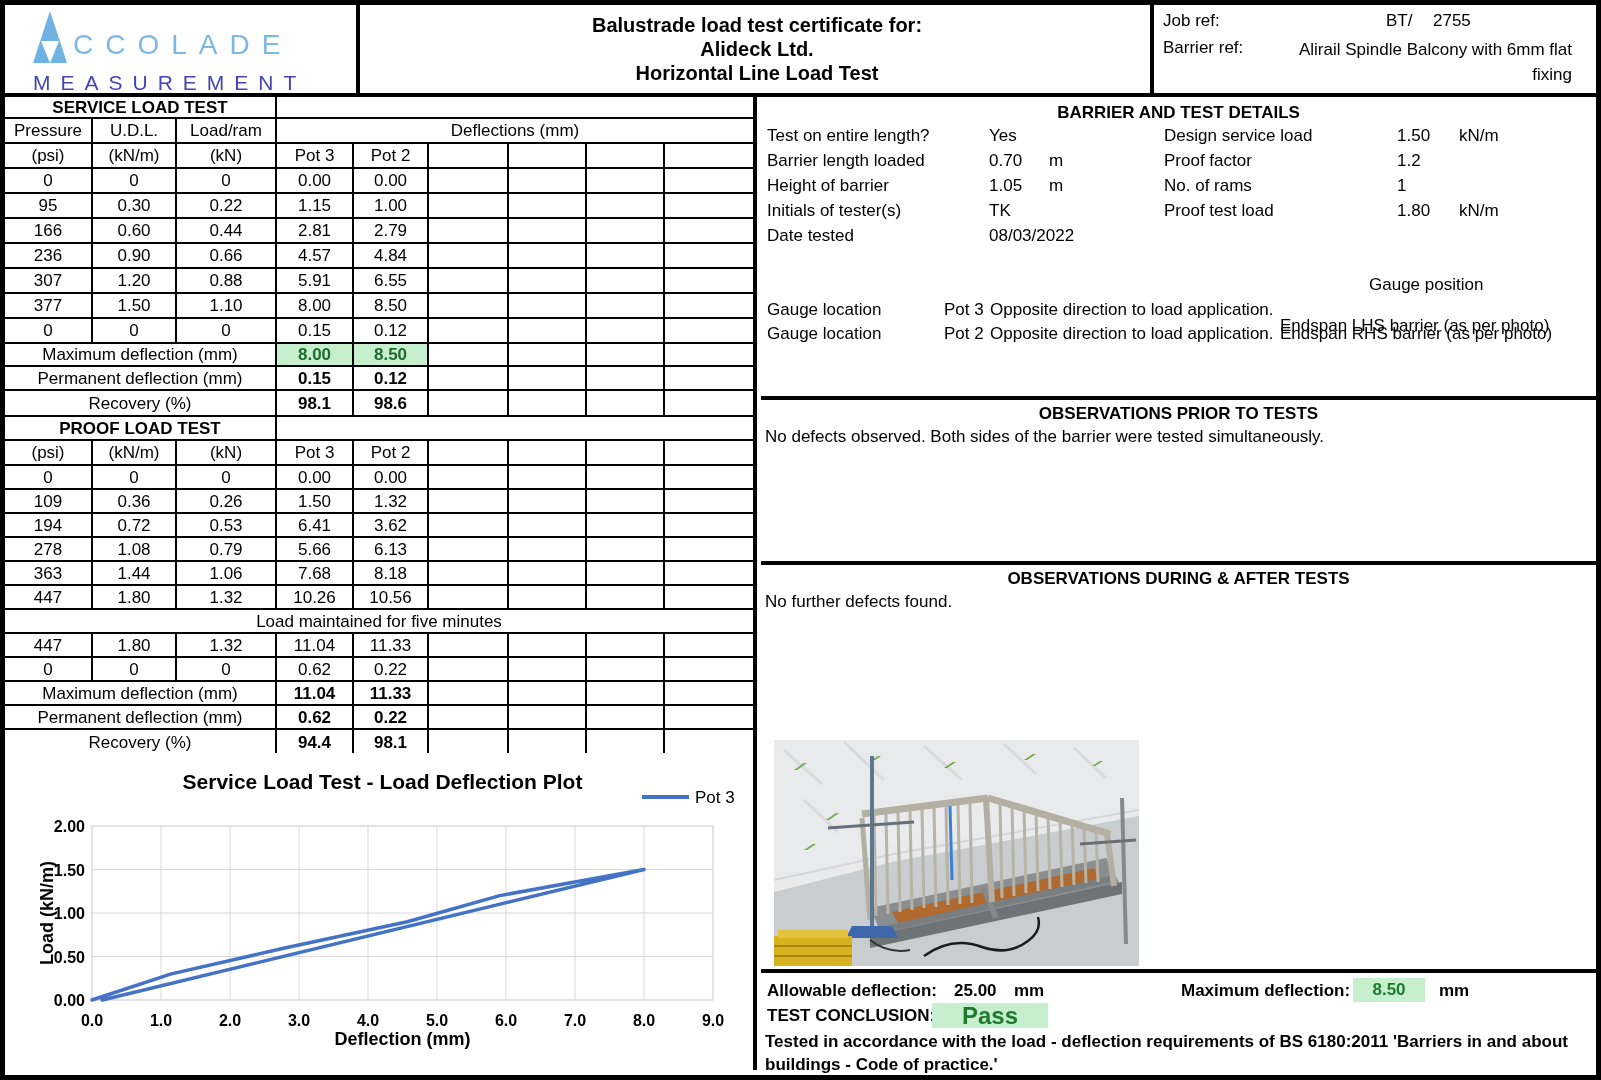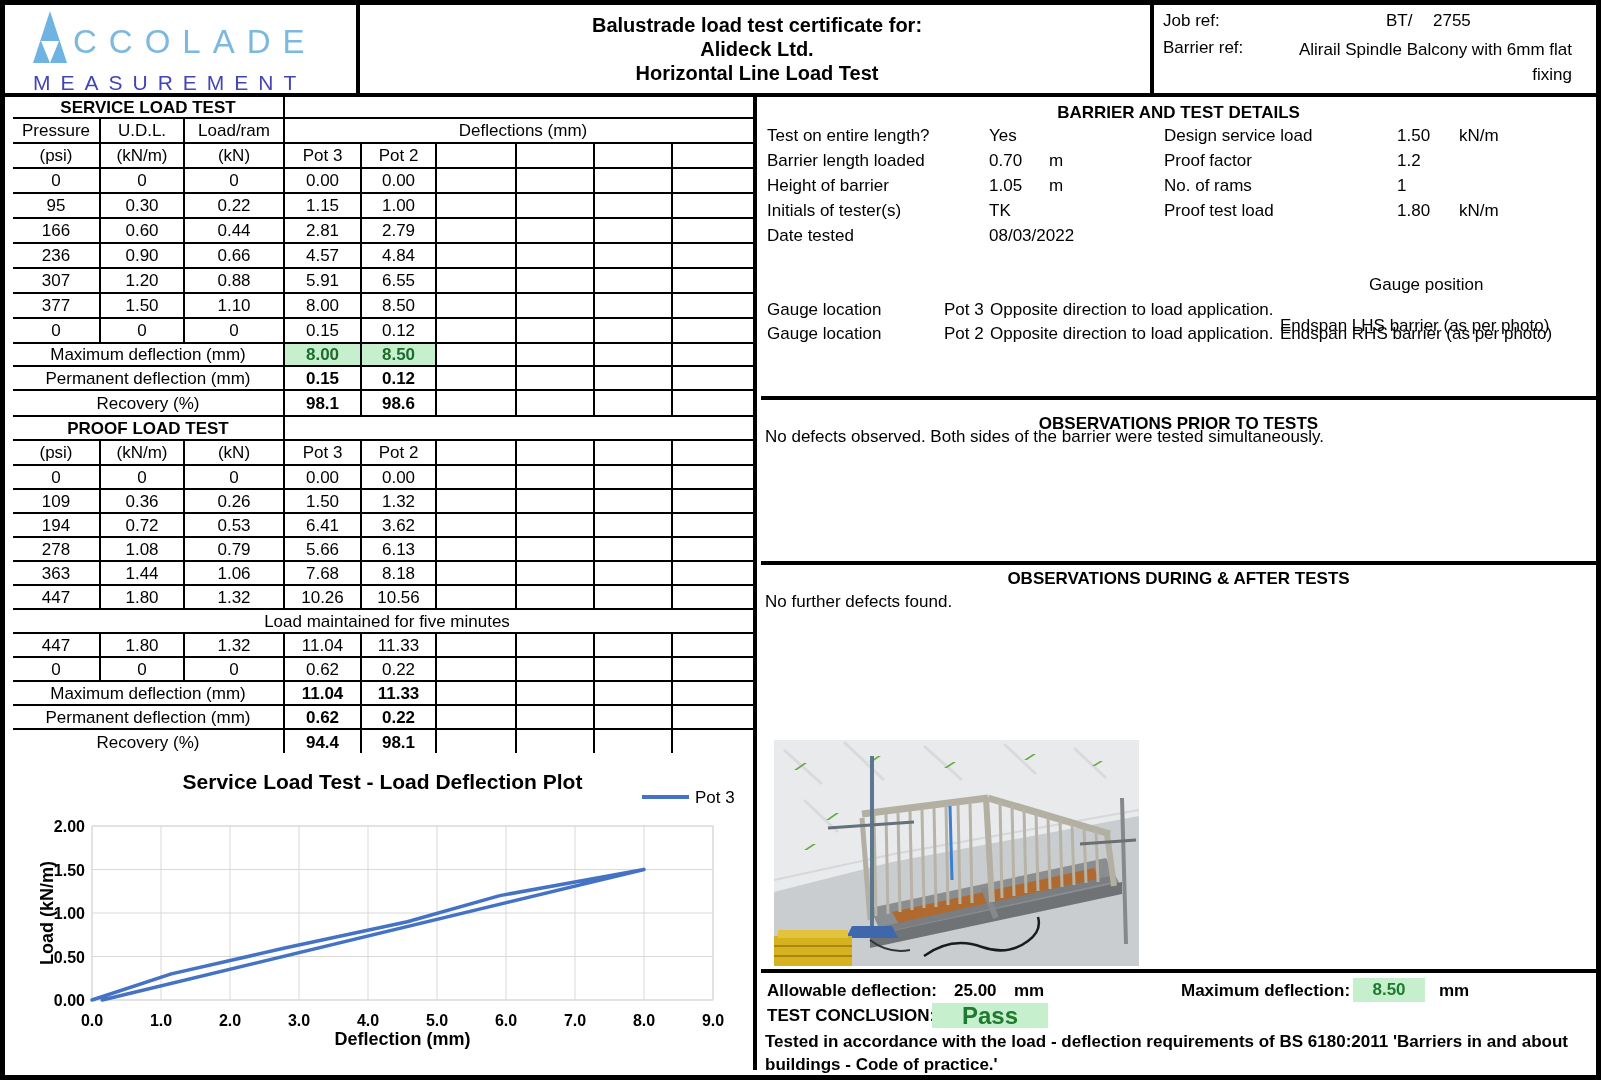--- a/index.html
+++ b/index.html
@@ -11,28 +11,28 @@
   }
   
   #header{position:absolute;left:0;top:0;width:1591px;height:92px;border-bottom:4px solid #000;}
   #logo-box{position:absolute;left:0;top:0;width:355px;height:88px;border-right:4px solid #000;}
   .logo-inner{position:absolute;left:28px;top:6px;width:300px;}
   .logo-row1{display:flex;align-items:flex-end;}
   .logo-tri{width:0;height:0;border-left:17px solid transparent;border-right:17px solid transparent;
     border-bottom:52px solid #6fb3e2;position:relative;margin-right:6px;}
   .logo-tri:after{content:"";position:absolute;left:-9px;top:30px;width:0;height:0;
     border-left:9px solid transparent;border-right:9px solid transparent;border-top:22px solid #fff;}
-  .logo-word1{font-size:33px;letter-spacing:12px;color:#7db8e0;font-weight:400;padding-bottom:2px;}
+  .logo-word1{font-size:28px;letter-spacing:12px;color:#7db8e0;font-weight:400;padding-bottom:2px;}
   .logo-word2{font-size:21px;letter-spacing:10px;color:#4444b4;margin-top:8px;}
   #title-box{position:absolute;left:359px;top:0;width:790px;height:88px;border-right:4px solid #000;
     display:flex;align-items:center;justify-content:center;text-align:center;}
   #title-box .tt{font-size:20px;font-weight:bold;line-height:1.2;}
   #refs-box{position:absolute;left:1153px;top:0;right:0;height:80px;font-size:17px;text-align:right;}
   
-  #left-panel{position:absolute;left:0;top:92px;width:752px;height:973px;border-right:4px solid #000;padding-left:8px;}
+  #left-panel{position:absolute;left:0;top:92px;width:752px;height:973px;border-right:4px solid #000;}
   .trow{display:grid;grid-template-columns:88px 84px 100px 77px 75px 80px 78px 78px 88px;
     border-bottom:2px solid #000;align-items:stretch;}
   .trow:last-child{border-bottom:none;}
   .c{border-right:2px solid #000;display:flex;align-items:center;justify-content:center;
     font-size:17px;line-height:1;overflow:hidden;white-space:nowrap;}
   .c:last-child{border-right:none;}
   .bold{font-weight:bold;}
   .green{background:#c6efce;color:#1e6b2e;font-weight:bold;}
   #service-table{border-bottom:2px solid #000;}
   #proof-table{border-bottom:3px solid #000;}
@@ -429,21 +429,21 @@
       <span class="abs" style="left:229px;top:203px;">Opposite direction to load application.</span>
       <span class="abs" style="left:519px;top:203px;margin-top:16px;">Endspan LHS barrier (as per photo)</span>
 
       <span class="abs" style="left:6px;top:227px;">Gauge location</span>
       <span class="abs" style="left:183px;top:227px;">Pot 2</span>
       <span class="abs" style="left:229px;top:227px;">Opposite direction to load application.</span>
       <span class="abs" style="left:519px;top:227px;">Endspan RHS barrier (as per photo)</span>
     </div>
 
     <div class="rsec" id="sec-prior">
-      <div class="sec-title" style="top:14px;text-align:center;">OBSERVATIONS PRIOR TO TESTS</div>
+      <div class="sec-title" style="top:4px;text-align:center;">OBSERVATIONS PRIOR TO TESTS</div>
       <span class="abs" style="left:4px;top:27px;">No defects observed. Both sides of the barrier were tested simultaneously.</span>
     </div>
 
     <div class="rsec" id="sec-during">
       <div class="sec-title" style="top:4px;">OBSERVATIONS DURING &amp; AFTER TESTS</div>
       <span class="abs" style="left:4px;top:27px;">No further defects found.</span>
 
       <svg id="photo" viewBox="0 0 365 226">
         <rect x="0" y="0" width="365" height="226" fill="#e9eaec"></rect>
         <polygon points="0,152 118,122 365,76 365,226 0,226" fill="#c9cdcf"></polygon>

